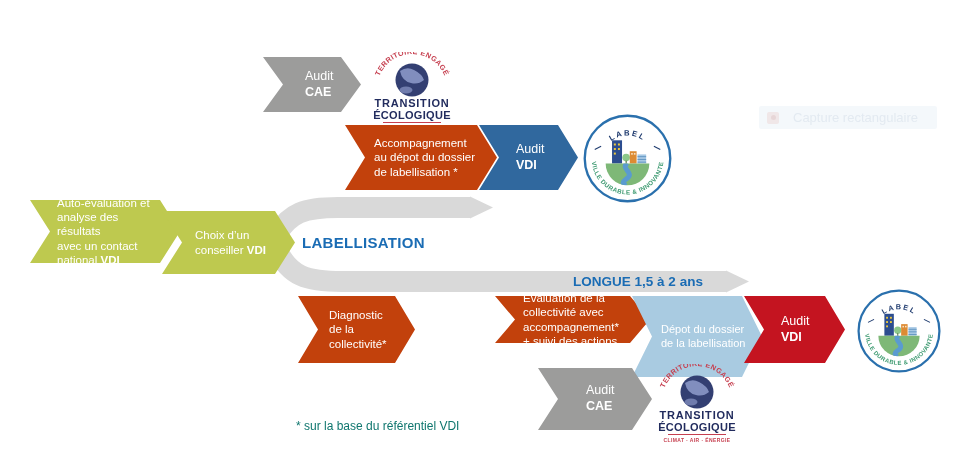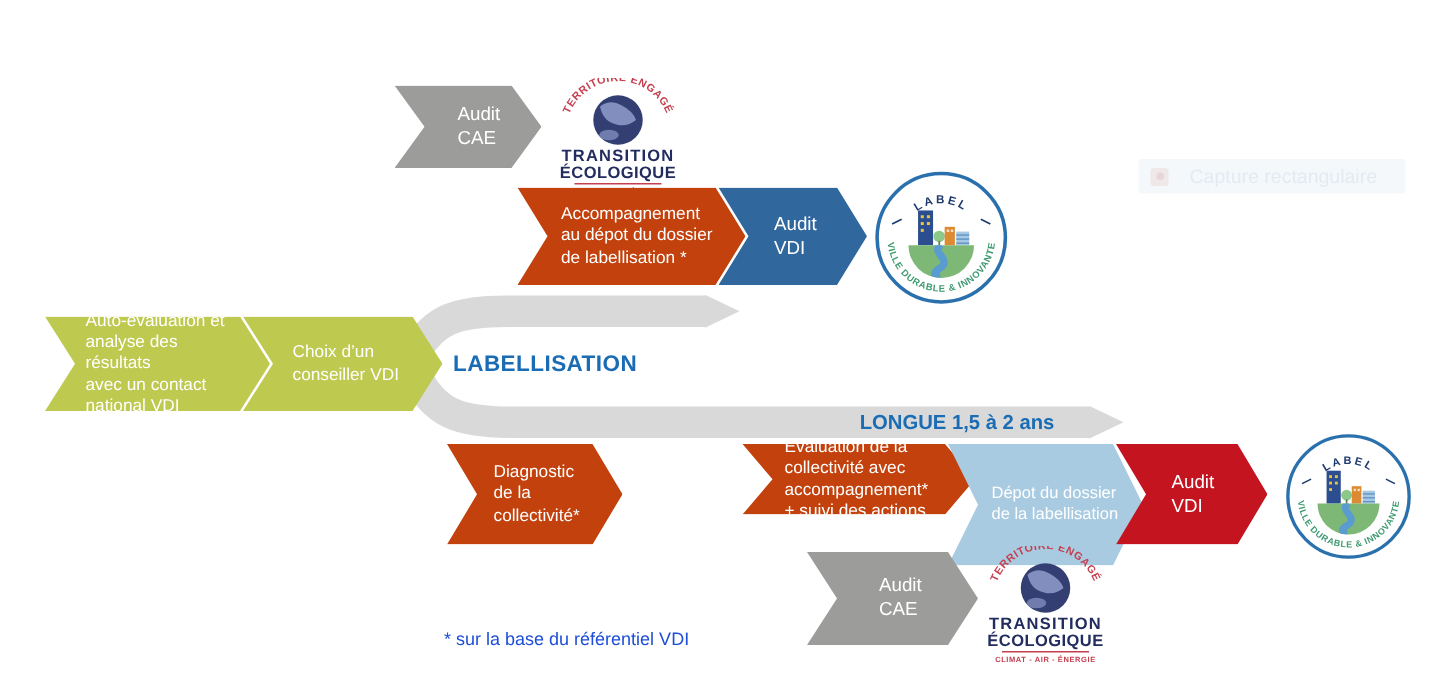--- a/index.html
+++ b/index.html
@@ -7,30 +7,30 @@
     position:relative;width:954px;height:454px;background:#ffffff;overflow:hidden;
     font-family:"Liberation Sans","DejaVu Sans",sans-serif;
   }
   
   .chev{
     position:absolute;color:#ffffff;display:flex;flex-direction:column;justify-content:center;
     clip-path:polygon(0 0, calc(100% - 20px) 0, 100% 50%, calc(100% - 20px) 100%, 0 100%, 20px 50%);
     font-size:11.5px;line-height:1.25;padding-right:16px;box-sizing:border-box;z-index:2;
   }
   .chev .l{display:block;}
-  .b{font-weight:normal;}
+  .b{font-weight:bold;}
   .c-gray{background:#9c9c9b;font-size:12.5px;}
   .c-green{background:#c2410c;}
   .c-blue{background:#30689e;font-size:12.5px;}
   .c-yellow{background:#bec94f;}
   .c-lblue{background:#a9cbe1;}
   .c-red{background:#c41420;font-size:12.5px;}
   
   .head{position:absolute;font-weight:bold;color:#1a6cb4;z-index:3;}
-  .footnote{position:absolute;color:#1d4ed8;font-size:12px;z-index:3;text-align:center;}
+  .footnote{position:absolute;color:#0f766e;font-size:12px;z-index:3;text-align:center;}
   
   #bands{position:absolute;left:0;top:0;z-index:1;}
   .logo{position:absolute;z-index:2;}
   
   .capture{
     position:absolute;left:759px;top:106px;width:178px;height:23px;z-index:5;
     background:rgba(240,246,250,0.75);display:flex;align-items:center;border-radius:2px;
   }
   .capture .cap-icon{
     width:12px;height:12px;margin-left:8px;border-radius:2px;background:#efe0e0;opacity:0.7;
@@ -130,21 +130,21 @@
   <div class="chev c-blue" style="left:479px;top:125px;width:99px;height:65px;padding-left:37px">
     <span class="l">Audit</span>
     <span class="l b">VDI</span>
   </div>
 
   <svg class="logo" style="left:582px;top:113px" width="91" height="91" viewBox="0 0 100 100">
       <use href="#sym-vdi"></use>
     </svg>
 
 
-  <div class="chev c-yellow" style="left:30px;top:211px;width:150px;height:63px;padding-left:27px">
+  <div class="chev c-yellow" style="left:30px;top:200px;width:150px;height:63px;padding-left:27px">
     <span class="l">Auto-évaluation et</span>
     <span class="l">analyse des résultats</span>
     <span class="l">avec un contact</span>
     <span class="l"><span>national </span><span class="b">VDI</span></span>
   </div>
 
   <div class="chev c-yellow" style="left:162px;top:211px;width:133px;height:63px;padding-left:33px">
     <span class="l">Choix d’un</span>
     <span class="l"><span>conseiller </span><span class="b">VDI</span></span>
   </div>

